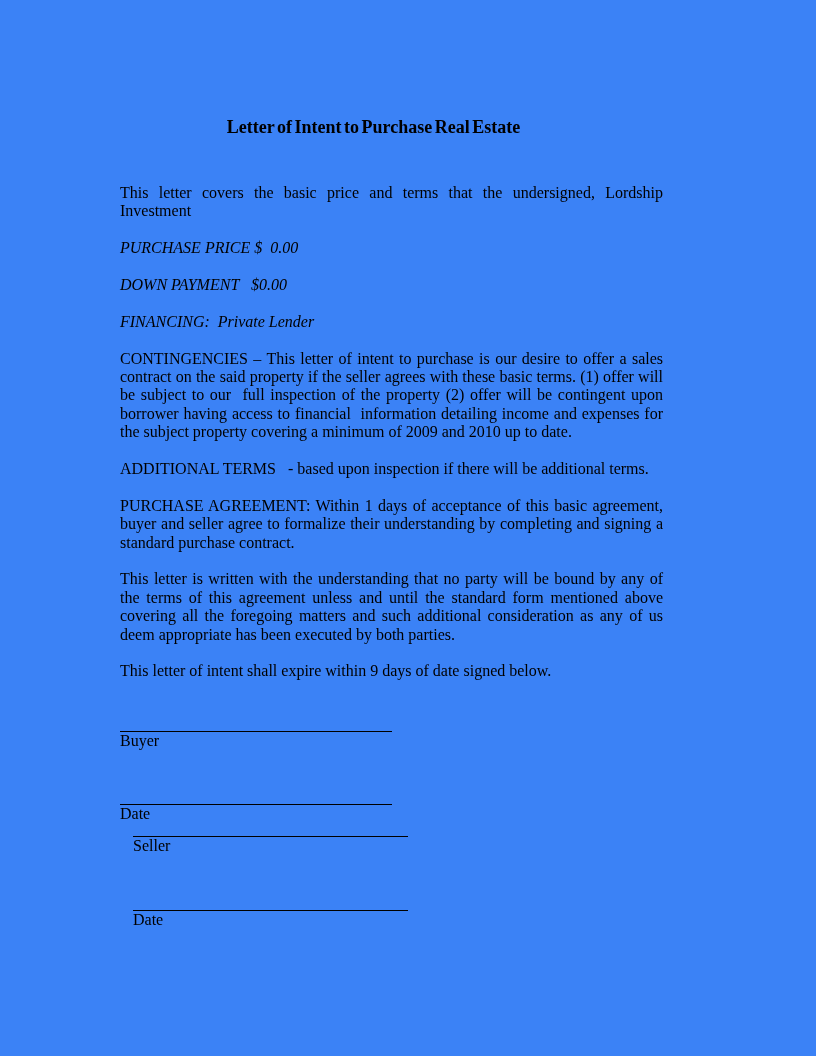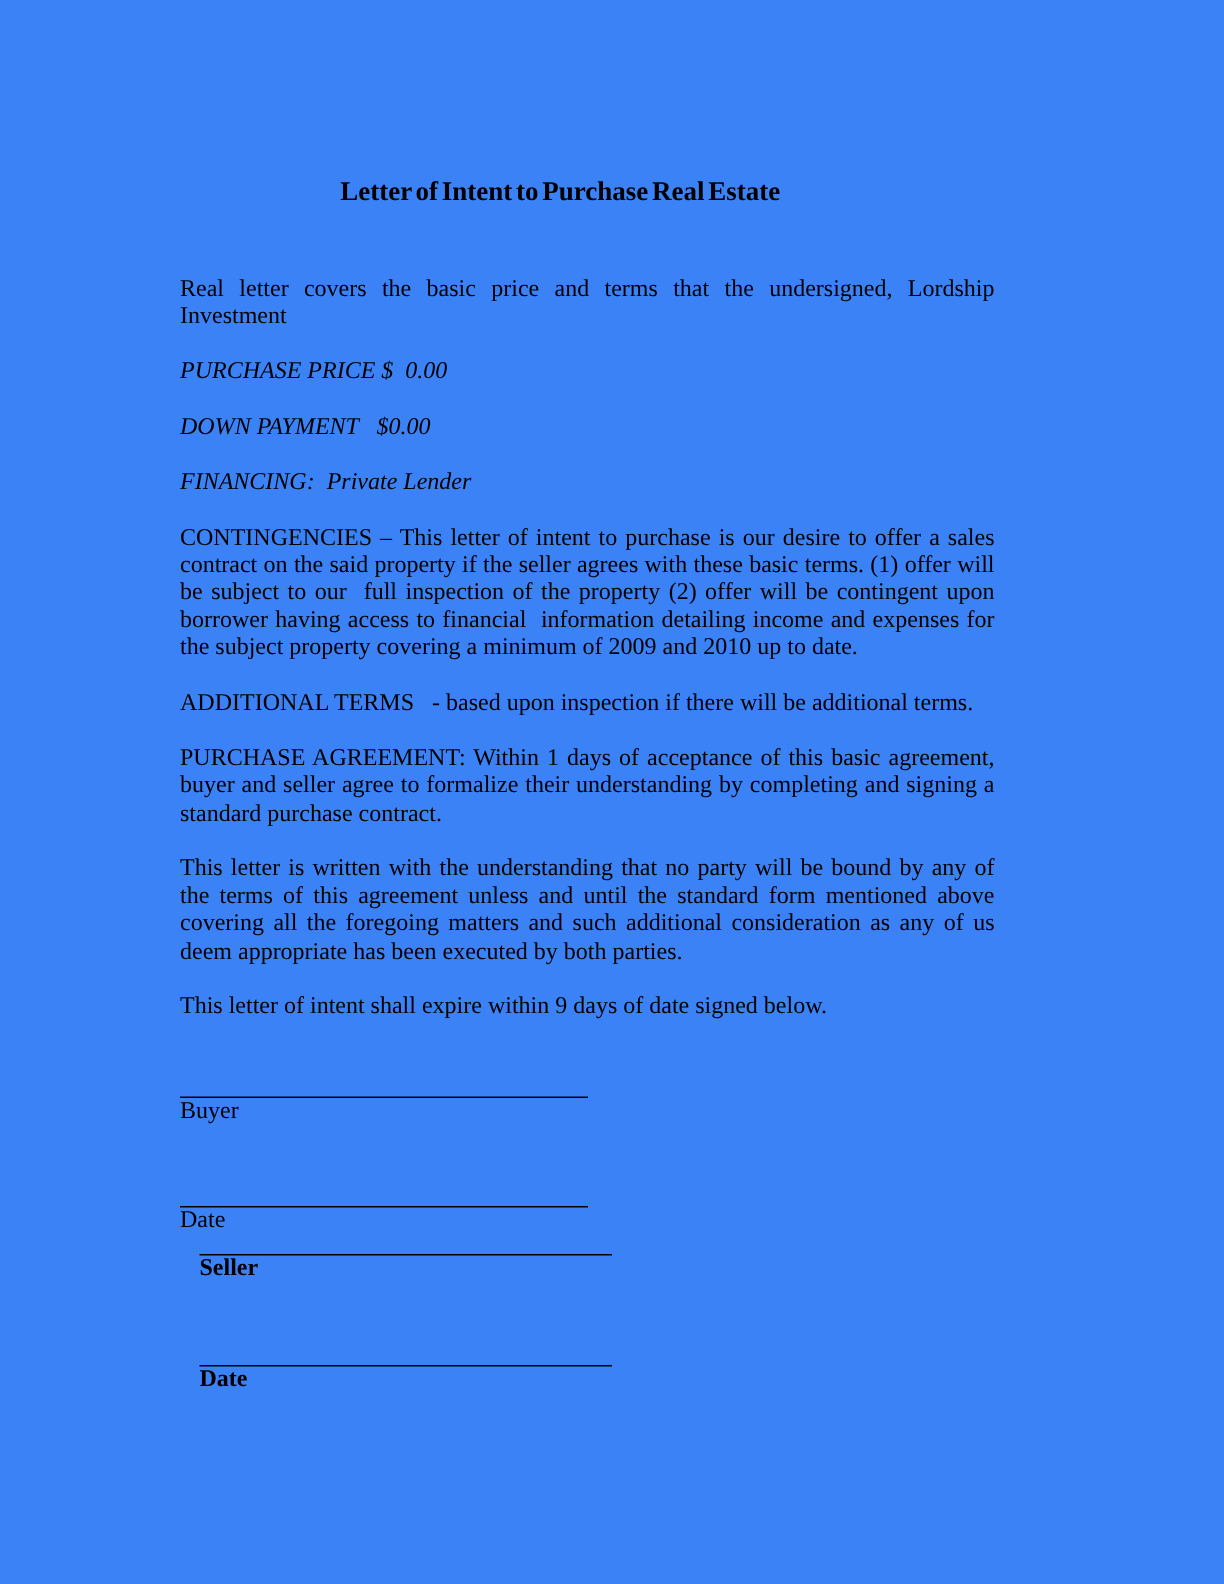--- a/index.html
+++ b/index.html
@@ -61,21 +61,20 @@
     margin-top: 36.8px;
     width: 560px;
     flex-direction: column;
   }
   .sig-col {
     width: 272px;
   }
   .sig-col.right {
     width: 275px;
     margin-left: 13px;
-    font-weight: bold;
   }
   .sig-rule {
     height: 13px;
     border-bottom: 1px solid #000000;
   }
   .sig-rule.second {
     margin-top: 41px;
   }
   .sig-label {
     line-height: 18.4px;
@@ -83,21 +82,21 @@
 </style>
 </head>
 <body>
 
 <div class="page">
   <div class="content">
 
     <h1 class="doc-title">Letter of Intent to Purchase Real Estate</h1>
 
     <div class="para">
-      <div class="intro-line1">Real letter covers the basic price and terms that the undersigned, Lordship Investment</div>
+      <div class="intro-line1">This letter covers the basic price and terms that the undersigned, Lordship Investment</div>
     </div>
 
     <p class="field-line">PURCHASE PRICE $&nbsp; 0.00</p>
 
     <p class="field-line">DOWN PAYMENT &nbsp; $0.00</p>
 
     <p class="field-line">FINANCING: &nbsp;Private Lender</p>
 
     <p class="para">CONTINGENCIES – This letter of intent to purchase is our desire to offer a sales contract on the said property if the seller agrees with these basic terms. (1) offer will be subject to our &nbsp;full inspection of the property (2) offer will be contingent upon borrower having access to financial &nbsp;information detailing income and expenses for the subject property covering a minimum of 2009 and 2010 up to date.</p>
 

